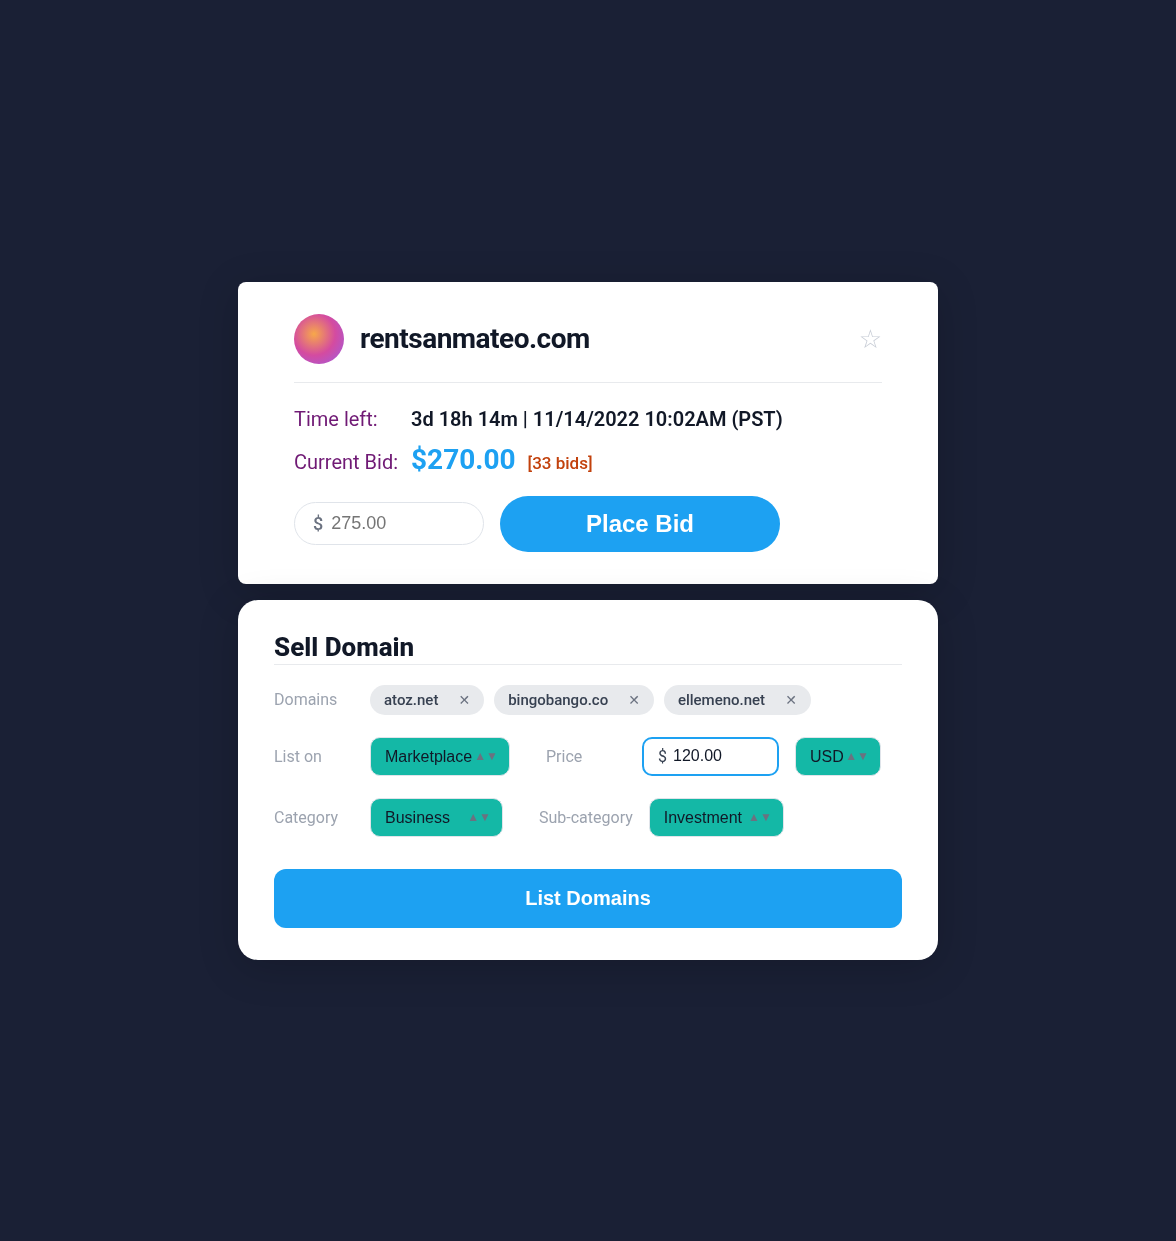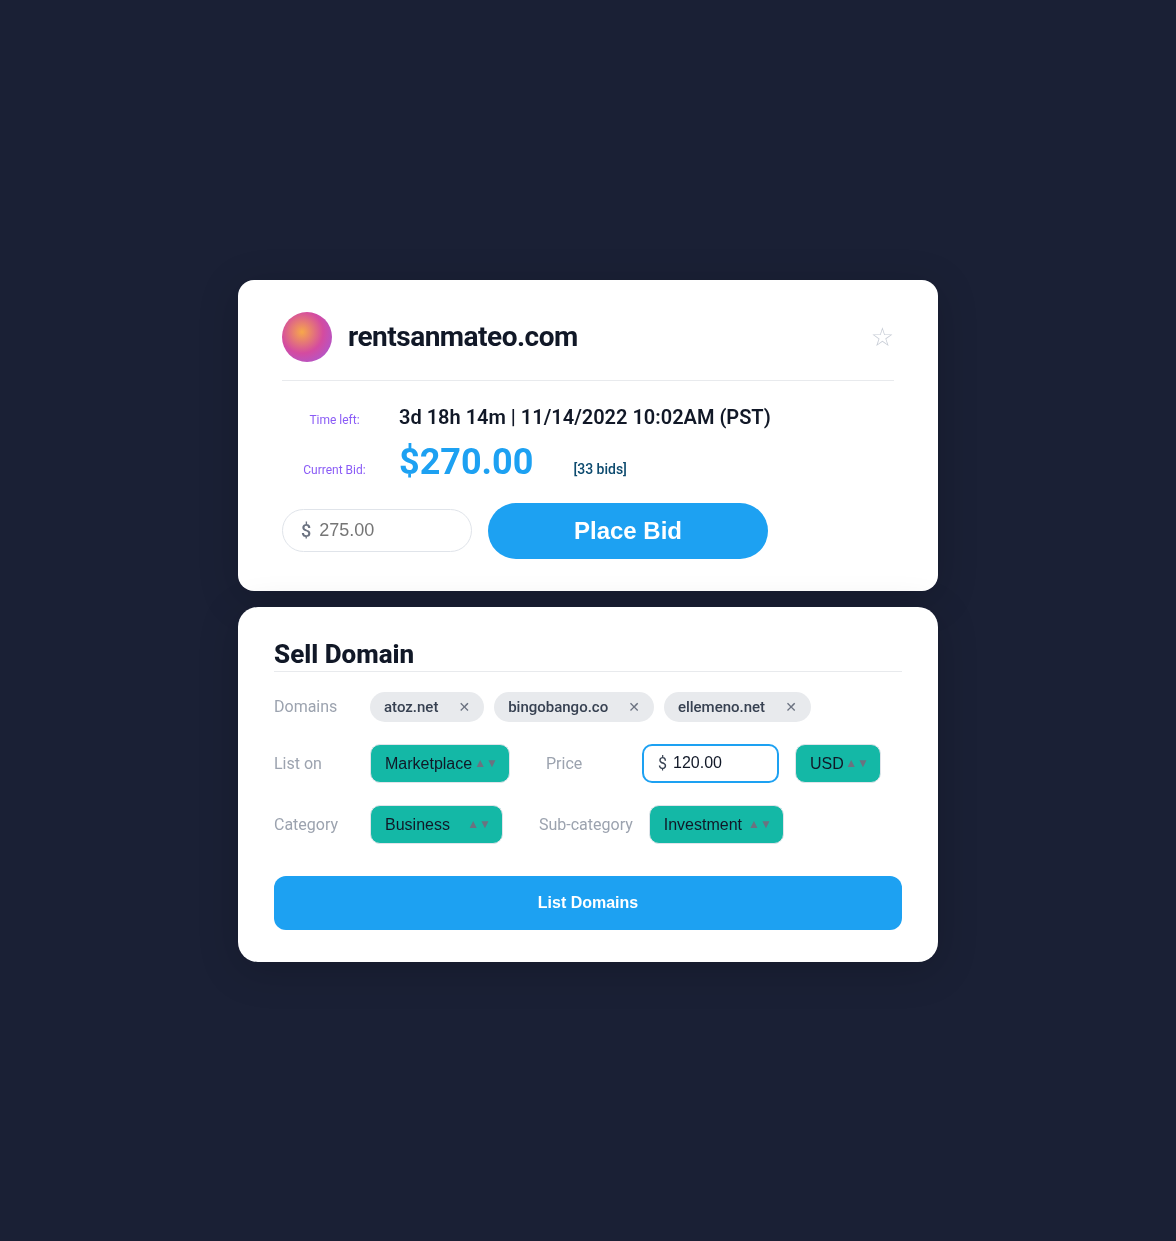--- a/index.html
+++ b/index.html
@@ -23,22 +23,22 @@
       display: flex;
       flex-direction: column;
       gap: 16px;
       width: 100%;
       max-width: 700px;
     }
 
     
     .card {
       background: #ffffff;
-      border-radius: 16px;
-      padding: 32px 44px;
+      border-radius: 8px;
+      padding: 32px 56px;
       box-shadow: 0 8px 40px rgba(0,0,0,0.18);
     }
 
     
     .domain-header {
       display: flex;
       align-items: center;
       justify-content: space-between;
       margin-bottom: 24px;
       padding-bottom: 18px;
@@ -75,44 +75,42 @@
 
     
     .info-row {
       display: flex;
       align-items: baseline;
       gap: 12px;
       margin-bottom: 12px;
     }
 
     .info-label {
-      font-size: 12px;
-      color: #8b5cf6;
+      font-size: 20px;
+      color: #701a75;
       white-space: nowrap;
       min-width: 105px;
-      text-align: center;
     }
 
     .info-value-time {
       font-size: 20px;
       font-weight: 600;
       color: #111827;
     }
 
     .info-value-bid {
-      font-size: 36px;
+      font-size: 28px;
       font-weight: 700;
       color: #1da1f2;
     }
 
     .bids-badge {
-      font-size: 14px;
-      color: #0c4a6e;
+      font-size: 17px;
+      color: #c2410c;
       font-weight: 500;
-      margin-left: 28px;
     }
 
     
     .bid-area {
       display: flex;
       align-items: center;
       gap: 16px;
       margin-top: 20px;
     }
 
@@ -266,21 +264,21 @@
     }
 
     
     .list-domains-btn {
       width: 100%;
       background: #1da1f2;
       color: white;
       border: none;
       border-radius: 12px;
       padding: 18px;
-      font-size: 16px;
+      font-size: 20px;
       font-weight: 600;
       cursor: pointer;
       margin-top: 10px;
     }
   </style>
 </head>
 <body>
 
 <div class="page-wrapper">
 

